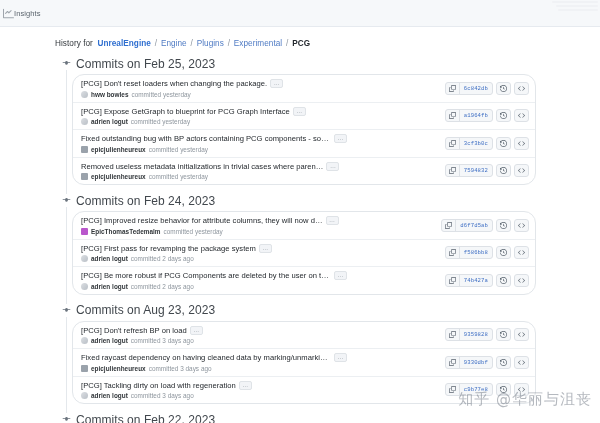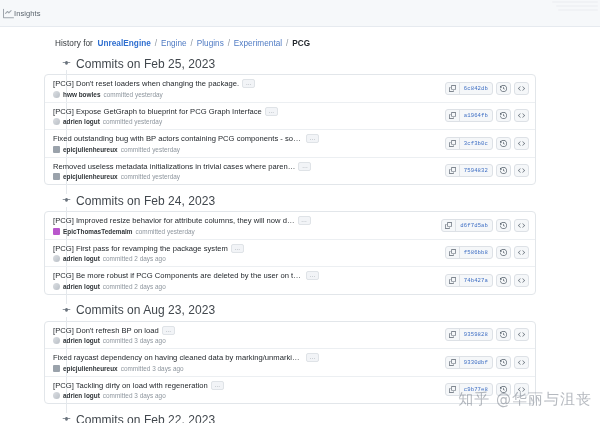--- a/index.html
+++ b/index.html
@@ -133,24 +133,24 @@
   .rail {
     position: absolute;
     left: 66px;
     top: -4px;
     bottom: 0;
     width: 1px;
     background: #e4e8ec;
   }
 
   .commit-list {
-    margin-left: 44px;
+    margin-left: 72px;
     margin-right: 64px;
     border: 1px solid #e2e6ea;
-    border-radius: 4px;
+    border-radius: 12px;
     background: #ffffff;
     overflow: hidden;
   }
 
   .commit-row {
     position: relative;
     display: flex;
     align-items: center;
     min-height: 24px;
     padding: 4px 6px 4px 8px;

